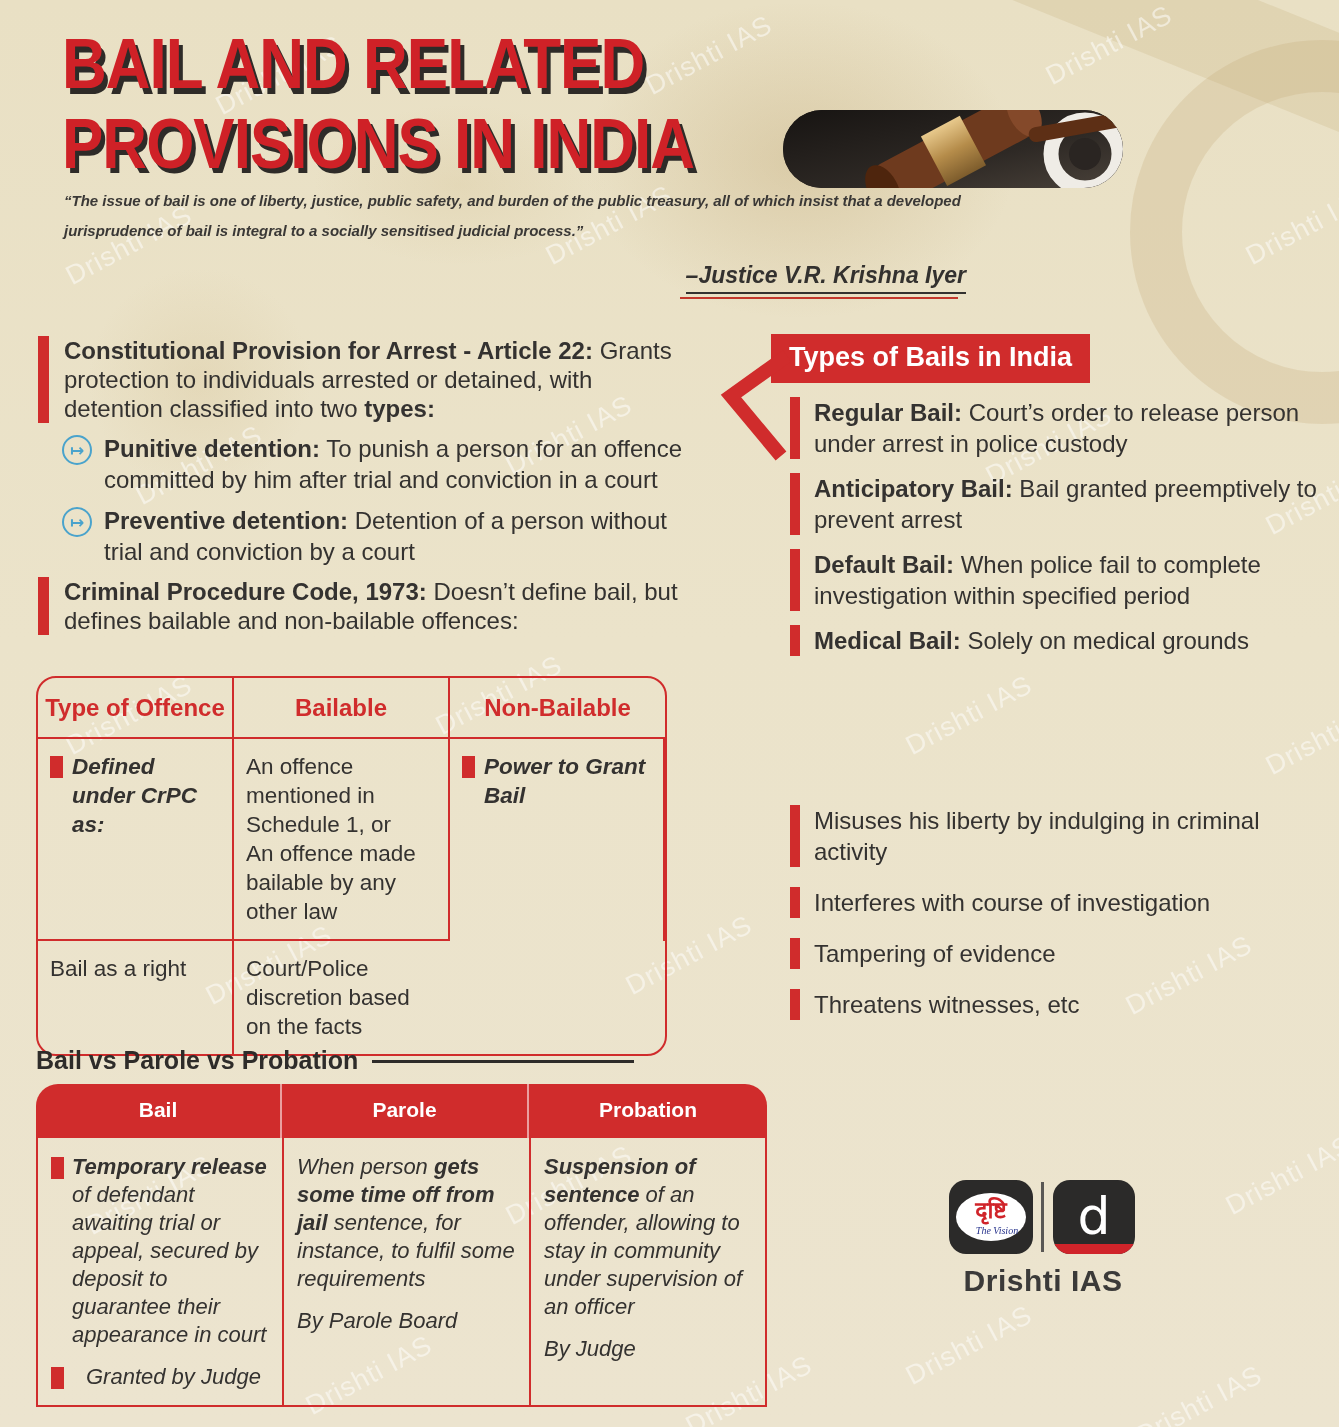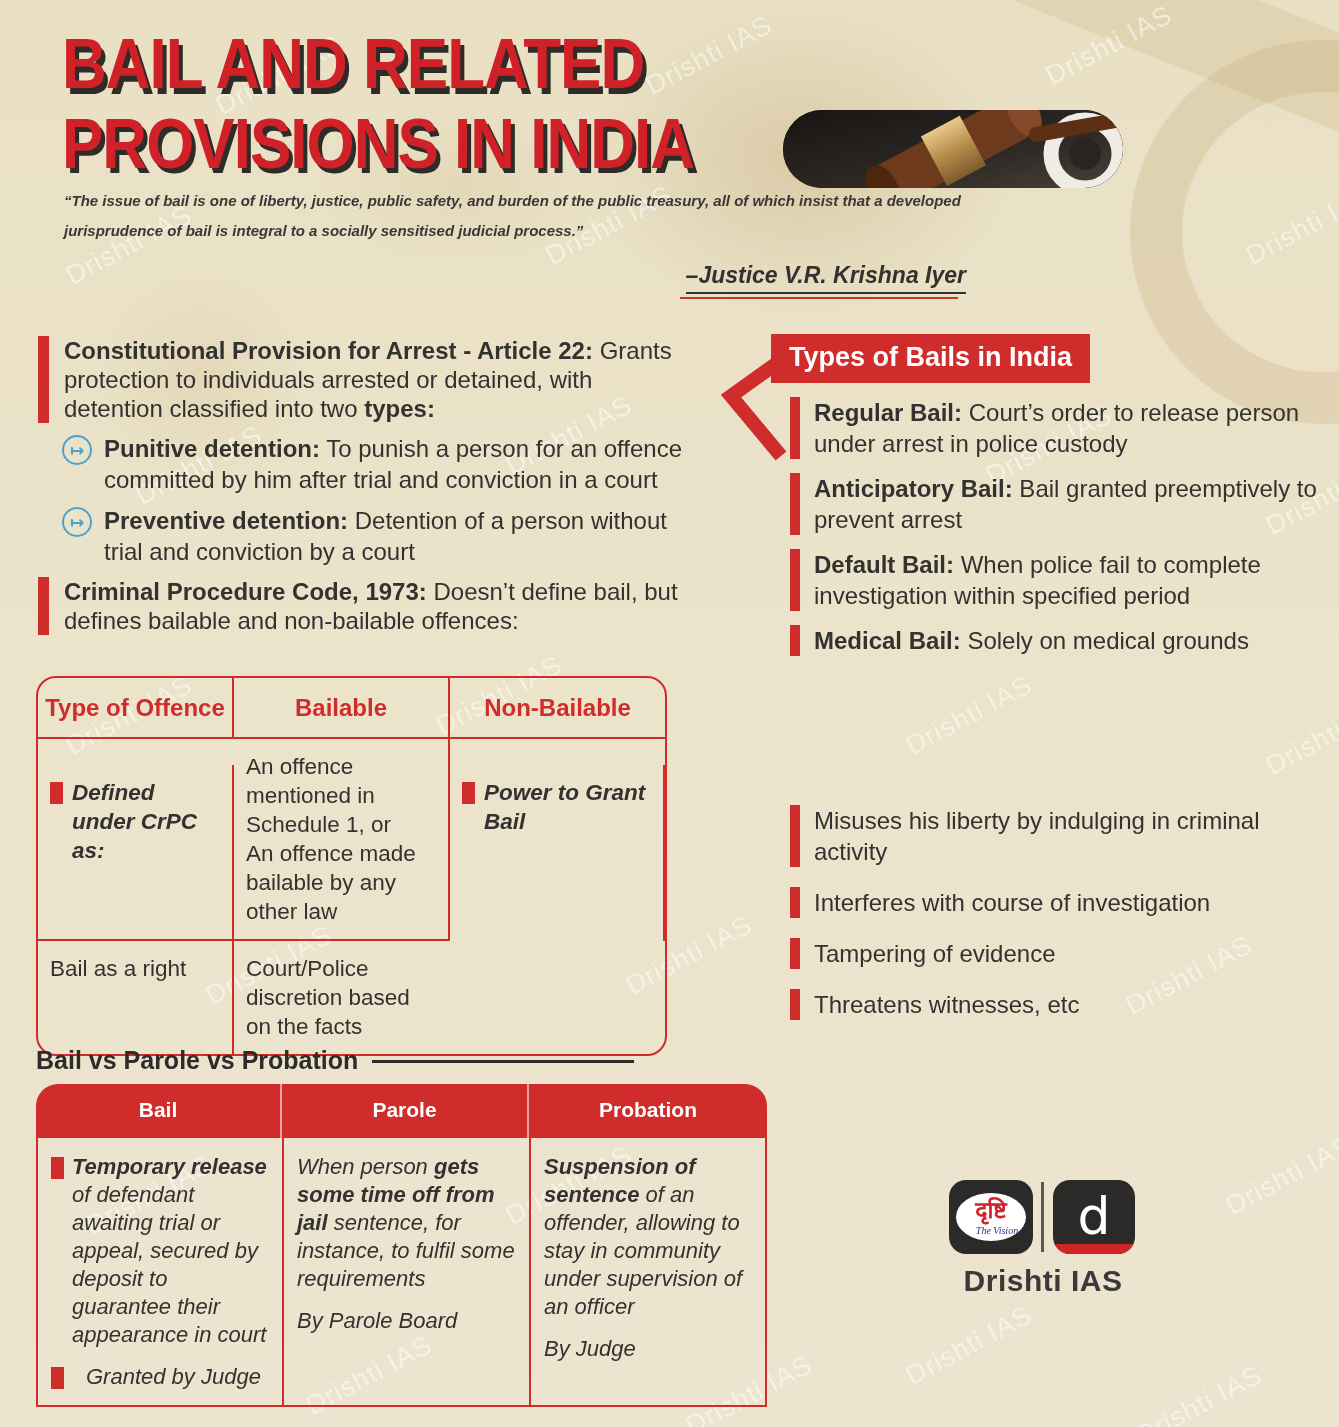--- a/index.html
+++ b/index.html
@@ -40,21 +40,21 @@
             font-size:17px; font-weight:700; margin-top:2px; font-family:"DejaVu Sans",sans-serif;}
   b{font-weight:700;}
   
   .otable{position:absolute; left:36px; top:676px; width:627px; border:2.5px solid #d02c2c;
           border-radius:20px; overflow:hidden; display:grid; grid-template-columns:196px 216px 1fr;}
   .ocell{padding:13px 12px; font-size:22.5px; line-height:29px;}
   .ohead{font-size:24px; font-weight:700; color:#d02c2c; text-align:center;
          border-bottom:2.5px solid #d02c2c; padding:15px 6px; display:flex;align-items:center;justify-content:center;}
   .vline{border-right:2.5px solid #d02c2c;}
   .rb{border-bottom:2.5px solid #d02c2c;}
-  .olabel{font-weight:700; font-style:italic; display:flex; gap:9px; align-items:flex-start;margin-top:26px;}
+  .olabel{font-weight:700; font-style:italic; display:flex; gap:9px; align-items:flex-start;}
   .sq{flex:0 0 auto; width:13px; height:22px; background:#d02c2c; margin-top:4px;}
   .prewrap{white-space:pre-line;}
   
   .cmp-heading{position:absolute; left:36px; top:1046px; font-size:25px; font-weight:700; color:#2e2c2a;}
   .rule{display:inline-block; width:262px; height:3px; background:#2e2c2a; margin-left:14px; vertical-align:6px;}
   .cmp{position:absolute; left:36px; top:1084px; width:731px;}
   .cmp-head{display:grid; grid-template-columns:246px 247px 238px; background:#d02c2c;
             border-radius:22px 22px 0 0; color:#fff; font-weight:700; font-size:21px;}
   .cmp-head>div{padding:14px 0 16px; text-align:center;}
   .cmp-head>div:nth-child(-n+2){border-right:2px solid rgba(255,255,255,.55);}

